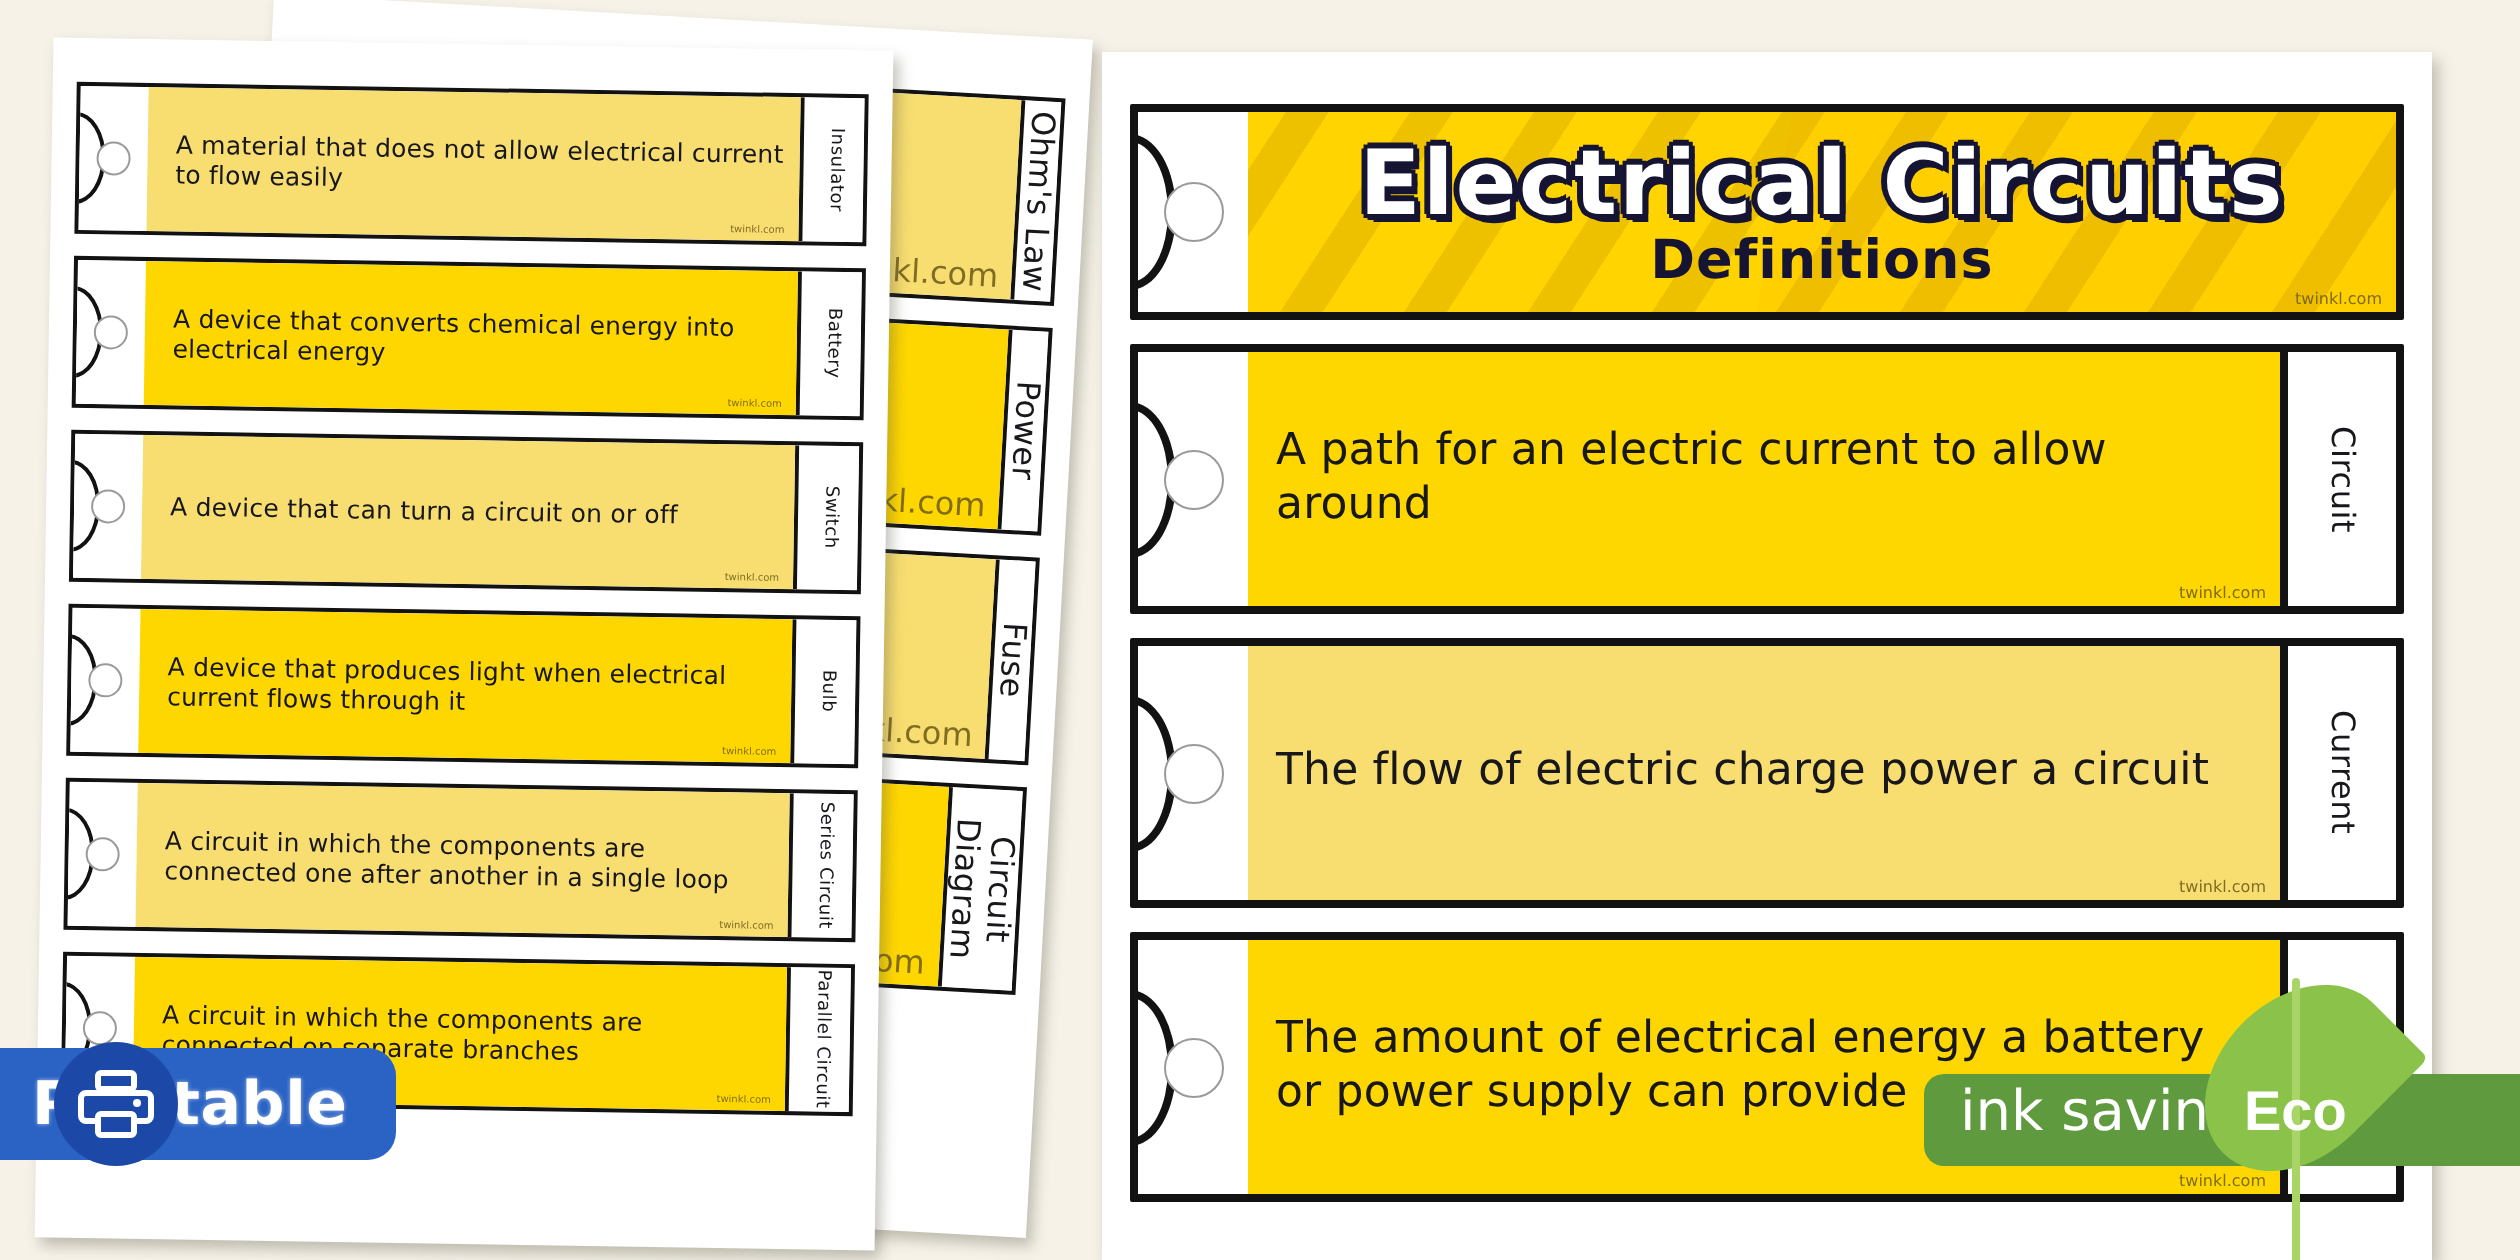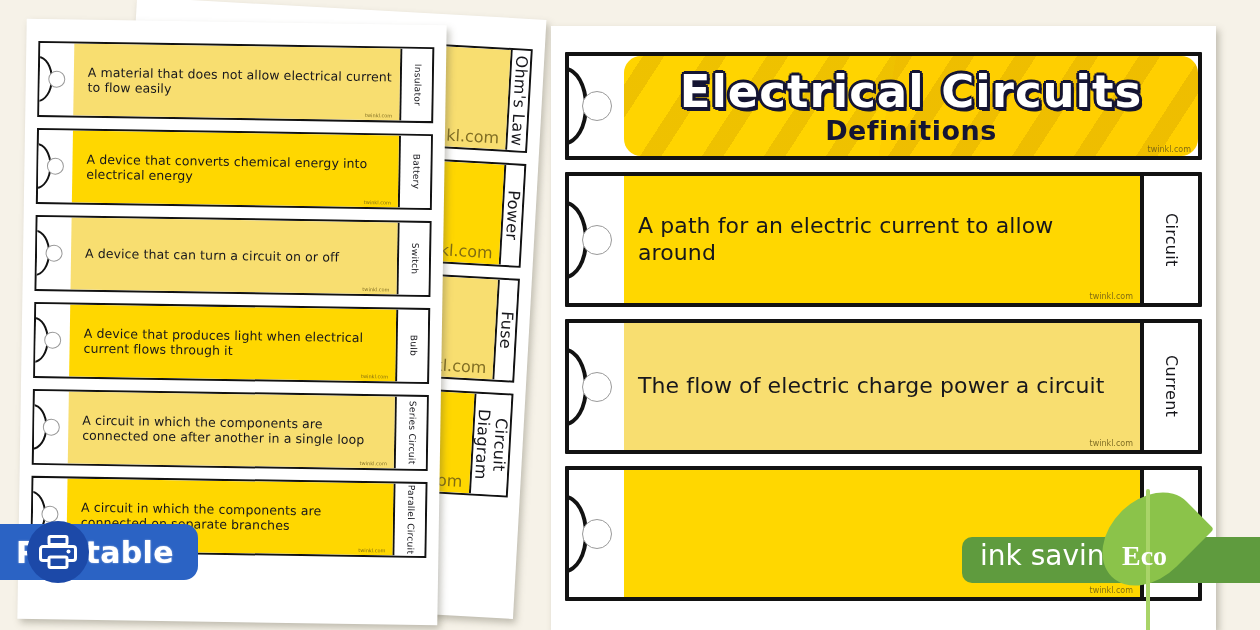--- a/index.html
+++ b/index.html
@@ -178,21 +178,20 @@
         rgba(205,155,0,0.00) 0px,
         rgba(205,155,0,0.00) 34px,
         rgba(200,150,0,0.30) 34px,
         rgba(200,150,0,0.30) 52px
       ),
       linear-gradient(100deg, #FFD400 0%, #FFD400 46%, #FFCF00 46%, #FFCF00 100%);
     flex-direction: column;
     justify-content: center;
     align-items: center;
     padding: 0;
-    border-radius: 17px;
   }
   .banner-title {
     font-family: "DejaVu Sans", sans-serif;
     font-weight: bold;
     font-size: 45px;
     color: #ffffff;
     letter-spacing: 1px;
     line-height: 1;
     text-shadow:
       -2px -2px 0 #151533,  2px -2px 0 #151533,
@@ -302,21 +301,21 @@
     top: -42px;
     width: 4px;
     height: 144px;
     background: #a9d468;
     border-radius: 2px;
   }
   #eco-badge .eco-word {
     position: absolute;
     left: 160px;
     top: 11px;
-    font-family: Liberation Serif, serif;
+    font-family: Liberation Sans, sans-serif;
     font-weight: bold;
     font-size: 28px;
     color: #ffffff;
     line-height: 1;
     z-index: 3;
   }
 </style>
 </head>
 <body>
 
@@ -512,20 +511,21 @@
         <span>Current</span>
       </div>
     </div>
 
     <div class="card" style="height:135px;">
       <div class="card-notch">
         <div class="arc"></div>
         <div class="hole"></div>
       </div>
       <div class="card-body">
+        <div class="card-text">The amount of electrical energy a battery or power supply can provide</div>
         <div class="watermark">twinkl.com</div>
       </div>
       <div class="card-term">
         <span>Voltage</span>
       </div>
     </div>
   </div>
 
   <div id="printable-badge">
     <div class="pill">

